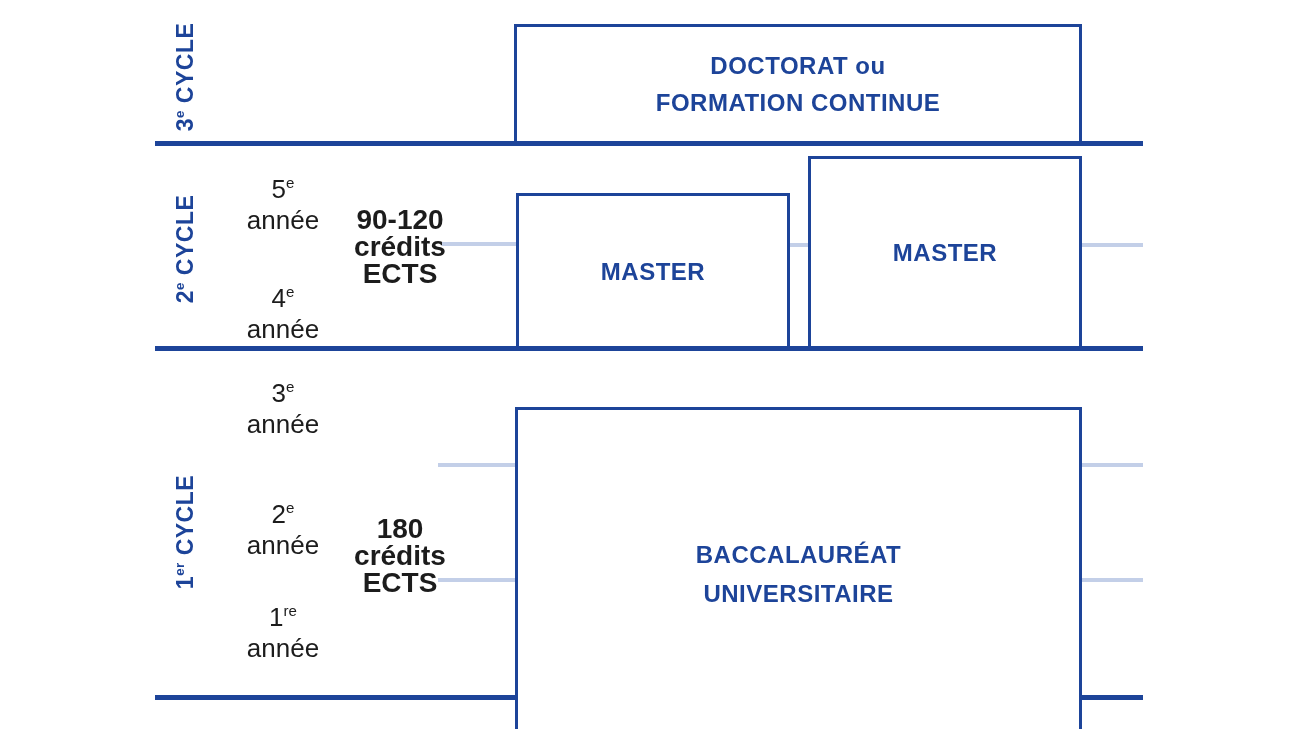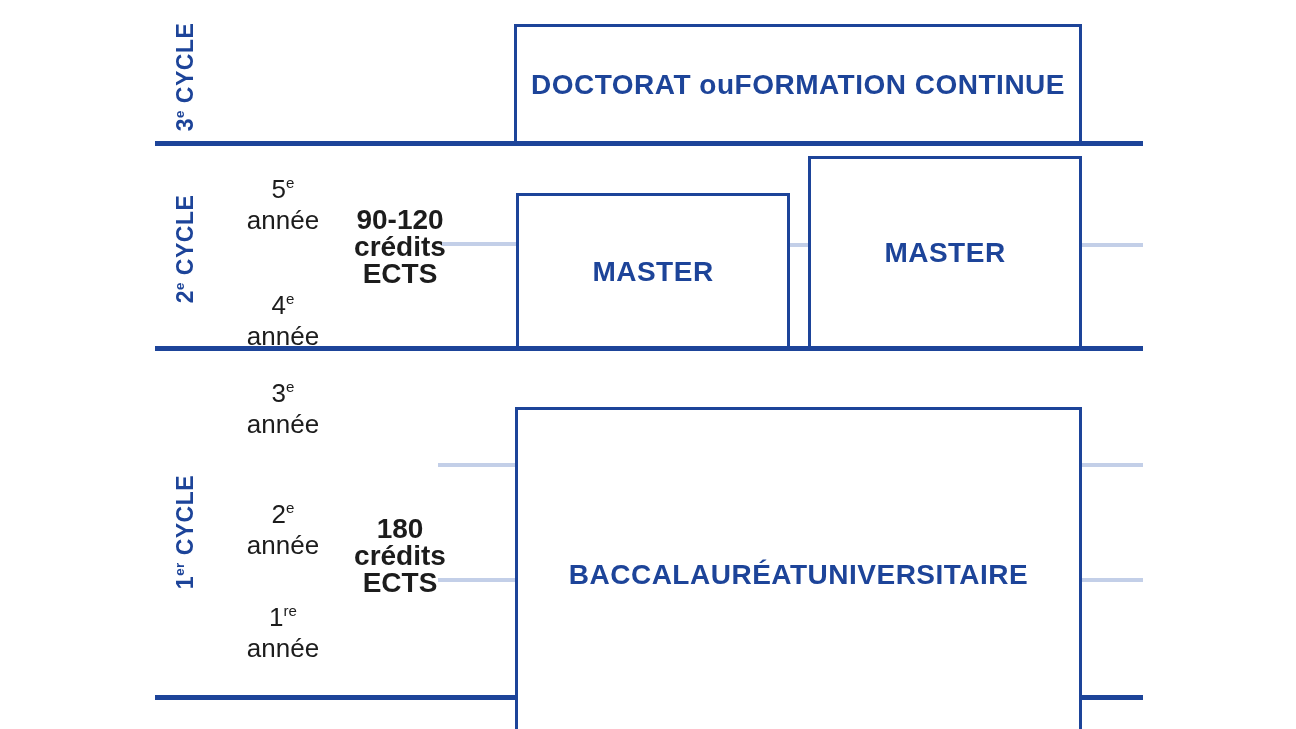--- a/index.html
+++ b/index.html
@@ -35,22 +35,22 @@
   .credits-label {
     position:absolute; left:340px; width:120px;
     text-align:center; font-size:28px; line-height:27px;
     font-weight:bold; color:var(--black);
   }
   .connector {
     position:absolute; height:4px; background:var(--lightblue);
   }
   .dbox {
     position:absolute; border:3px solid var(--blue); background:#fff;
-    display:flex; flex-direction:row; align-items:center; justify-content:center;
-    color:var(--blue); font-weight:bold; font-size:28px;
+    display:flex; flex-direction:column; align-items:center; justify-content:center;
+    color:var(--blue); font-weight:bold; font-size:24px;
     text-align:center; letter-spacing:0.5px; line-height:37px;
   }
 </style>
 </head>
 <body>
 
 <div class="stage">
 
   <div class="cycle-label" style="left:116px; top:63px;">
     <span>3</span><sup>e</sup><span> CYCLE</span>
@@ -63,21 +63,21 @@
   </div>
 
   <div class="divider" style="top:141px;"></div>
   <div class="divider" style="top:346px;"></div>
   <div class="divider" style="top:695px;"></div>
 
   <div class="year-label" style="top:167px;">
     <div><span>5</span><sup>e</sup></div>
     <div>année</div>
   </div>
-  <div class="year-label" style="top:283px;">
+  <div class="year-label" style="top:276px;">
     <div><span>4</span><sup>e</sup></div>
     <div>année</div>
   </div>
   <div class="year-label" style="top:371px;">
     <div><span>3</span><sup>e</sup></div>
     <div>année</div>
   </div>
   <div class="year-label" style="top:492px;">
     <div><span>2</span><sup>e</sup></div>
     <div>année</div>

